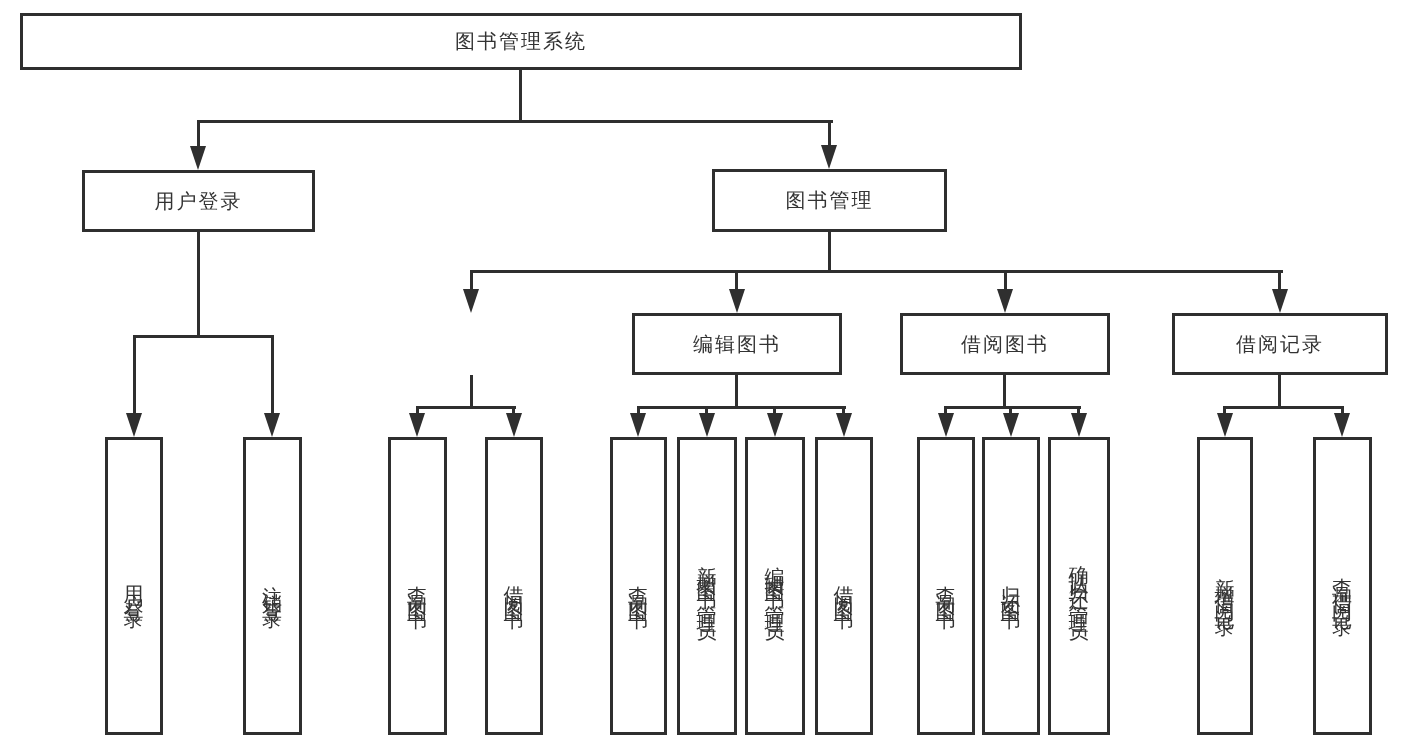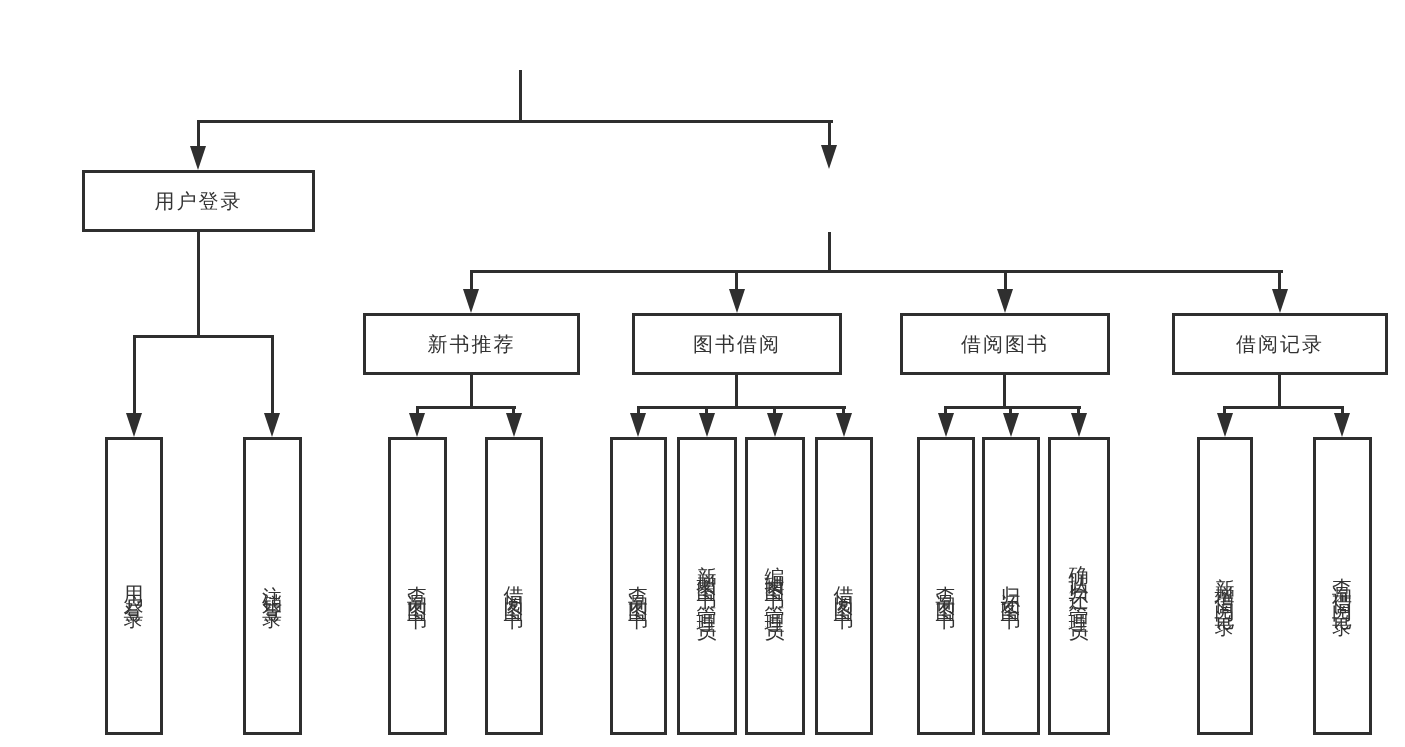--- a/index.html
+++ b/index.html
@@ -29,55 +29,58 @@
   .watermark {
     position:absolute; left:1183px; top:719px;
     color:#b5b5b5; font-size:19px; letter-spacing:1px; white-space:nowrap;
   }
 </style>
 </head>
 <body>
 
 <div id="canvas">
 
+  <div class="box" style="left:20px; top:13px; width:1002px; height:57px;">
+    <span>图书管理系统</span>
+  </div>
 
   <div class="line vline" style="left:519px; top:70px;  height:50px;"></div>
   <div class="line hline" style="left:197px; top:120px; width:636px;"></div>
   <div class="line vline" style="left:197px; top:120px; height:28px;"></div>
   <div class="arrow" style="left:190px; top:146px;"></div>
   <div class="line vline" style="left:828px; top:120px; height:27px;"></div>
   <div class="arrow" style="left:821px; top:145px;"></div>
 
   <div class="box" style="left:82px; top:170px; width:233px; height:62px;">
     <span>用户登录</span>
+  </div>
+  <div class="box" style="left:712px; top:169px; width:235px; height:63px;">
+    <span>图书管理</span>
   </div>
 
   <div class="line vline" style="left:197px; top:232px; height:103px;"></div>
   <div class="line hline" style="left:133px; top:335px; width:141px;"></div>
   <div class="line vline" style="left:133px; top:335px; height:80px;"></div>
   <div class="arrow" style="left:126px; top:413px;"></div>
   <div class="line vline" style="left:271px; top:335px; height:80px;"></div>
   <div class="arrow" style="left:264px; top:413px;"></div>
 
   <div class="line vline" style="left:828px; top:232px; height:38px;"></div>
   <div class="line hline" style="left:470px; top:270px; width:813px;"></div>
   <div class="line vline" style="left:470px;  top:270px; height:22px;"></div>
   <div class="arrow" style="left:463px;  top:289px;"></div>
   <div class="line vline" style="left:735px;  top:270px; height:22px;"></div>
   <div class="arrow" style="left:729px;  top:289px;"></div>
   <div class="line vline" style="left:1004px; top:270px; height:22px;"></div>
   <div class="arrow" style="left:997px;  top:289px;"></div>
   <div class="line vline" style="left:1278px; top:270px; height:22px;"></div>
   <div class="arrow" style="left:1272px; top:289px;"></div>
 
-  <div class="box" style="left:363px; top:313px; width:217px; height:62px;">
-    <span>新书推荐</span>
-  </div>
   <div class="box" style="left:632px; top:313px; width:210px; height:62px;">
-    <span>图书借阅</span>
+    <span>编辑图书</span>
   </div>
   <div class="box" style="left:900px; top:313px; width:210px; height:62px;">
     <span>借阅图书</span>
   </div>
   <div class="box" style="left:1172px; top:313px; width:216px; height:62px;">
     <span>借阅记录</span>
   </div>
 
   <div class="line vline" style="left:470px; top:375px; height:31px;"></div>
   <div class="line hline" style="left:416px; top:406px; width:100px;"></div>

